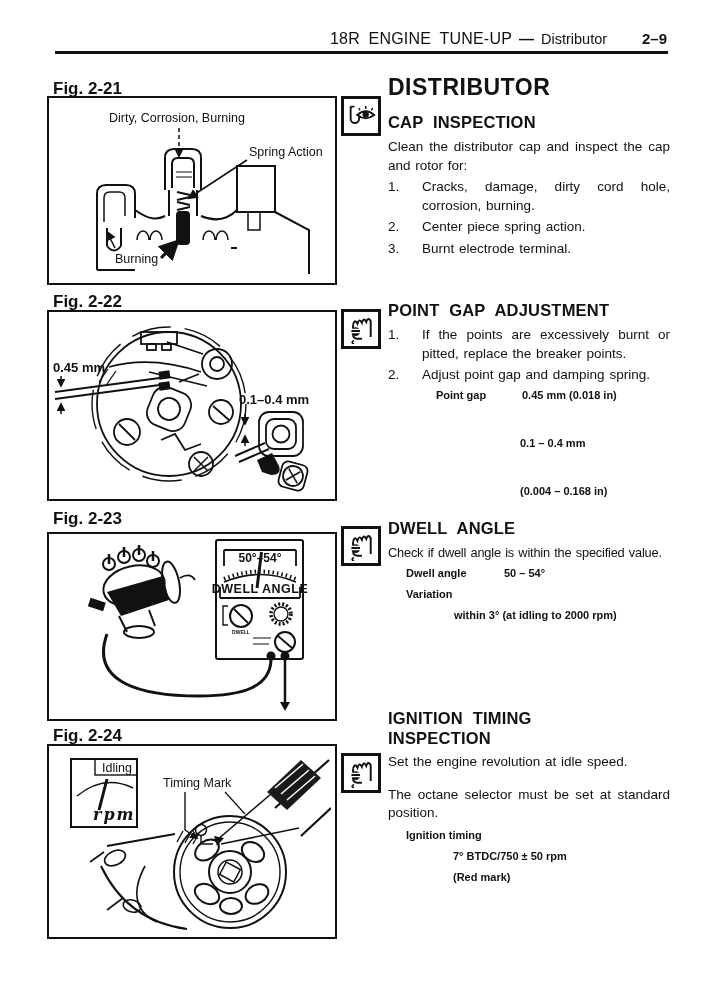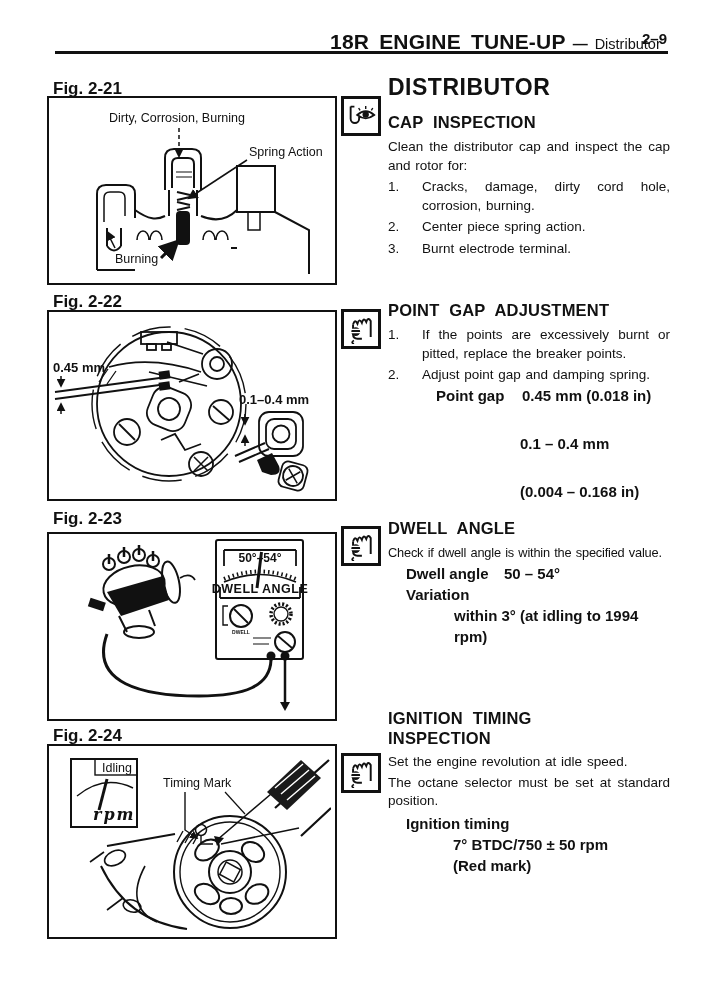--- a/index.html
+++ b/index.html
@@ -1,38 +1,38 @@
 <!DOCTYPE html>
 <html><head>
 <meta charset="utf-8">
 <style>
   html,body{margin:0;padding:0;background:#ffffff;}
   .page{position:relative;width:709px;height:1004px;background:#fff;color:#111;
         font-family:"Liberation Sans",sans-serif;overflow:hidden;}
   
   .hdr-line{position:absolute;left:55px;top:51px;width:613px;height:3px;background:#111;}
   .hdr-text{position:absolute;left:330px;top:30px;width:338px;display:flex;align-items:baseline;}
-  .hdr-title{font-weight:bold;font-size:21px;word-spacing:4px;letter-spacing:.2px;}
+  .hdr-title{font-weight:normal;font-size:16px;word-spacing:4px;letter-spacing:.2px;}
   .hdr-sep{font-weight:bold;font-size:15px;margin:0 7px;}
   .hdr-topic{font-size:14.5px;}
   .hdr-page{position:absolute;right:42px;top:30px;font-weight:bold;font-size:15px;}
   
   .figcap{position:absolute;left:53px;font-weight:bold;font-size:17px;}
   .figbox{position:absolute;left:47px;width:286px;border:2px solid #111;background:#fff;}
   .figbox svg{display:block;}
   
   .col{position:absolute;left:388px;width:282px;}
   .main-title{font-weight:bold;font-size:23px;letter-spacing:.5px;margin:0 0 2px 0;}
   .sec-title{font-weight:bold;font-size:16.5px;word-spacing:5px;letter-spacing:.2px;margin:12px 0 6px 0;}
   .body-p{font-size:13.5px;line-height:18.5px;text-align:justify;word-spacing:1px;margin:0;}
   .nowrap-p{font-size:12.8px;line-height:18.5px;white-space:nowrap;letter-spacing:-0.2px;word-spacing:1px;margin:0;}
   .li{display:flex;font-size:13.5px;line-height:18.5px;margin-top:3px;}
   .li .num{width:34px;flex:none;}
   .li .txt{flex:1;text-align:justify;word-spacing:1px;}
-  .spec{font-weight:bold;font-size:15px;line-height:21px;}
+  .spec{font-weight:bold;font-size:11px;line-height:21px;}
   .spec-row{display:flex;}
   .ind48{margin-left:48px;} .ind18{margin-left:18px;} .ind132{margin-left:132px;margin-top:27px;}
   .ind66{margin-left:66px;} .ind65{margin-left:65px;}
   .lblw86{width:86px;flex:none;} .lblw98{width:98px;flex:none;}
   
   .icon-box{position:absolute;width:34px;height:34px;border:3px solid #111;background:#fff;
             display:flex;align-items:center;justify-content:center;}
   .fig-label{font-size:12.5px;fill:#111;font-family:"Liberation Sans",sans-serif;}
   .fig-label-b{font-size:13px;font-weight:bold;fill:#111;font-family:"Liberation Sans",sans-serif;}
   .meter-small{font-size:12px;font-weight:bold;fill:#111;font-family:"Liberation Sans",sans-serif;}
@@ -340,26 +340,26 @@
   </div>
 
   <div class="col" style="top:507px;">
     <div class="sec-title">DWELL ANGLE</div>
     <p class="nowrap-p">Check if dwell angle is within the specified value.</p>
     <div class="spec spec-row ind18">
       <span class="lblw98">Dwell angle</span>
       <span>50 – 54°</span>
     </div>
     <div class="spec ind18">Variation</div>
-    <div class="spec ind66">within 3° (at idling to 1994 rpm)</div>
+    <div class="spec ind66">within 3° (at idling to 2000 rpm)</div>
   </div>
 
   <div class="col" style="top:708px;">
     <div class="sec-title" style="margin:0;line-height:20px;">IGNITION TIMING</div>
     <div class="sec-title" style="margin:0 0 5px 0;line-height:20px;">INSPECTION</div>
     <p class="body-p">Set the engine revolution at idle speed.</p>
-    <p class="body-p" style="margin-top:2px;">The octane selector must be set at standard position.</p>
+    <p class="body-p" style="margin-top:14px;">The octane selector must be set at standard position.</p>
     <div class="spec ind18" style="margin-top:2px;">Ignition timing</div>
     <div class="spec ind65">7° BTDC/750 ± 50 rpm</div>
     <div class="spec ind65">(Red mark)</div>
   </div>
 
 </div>
 
 </body></html>

